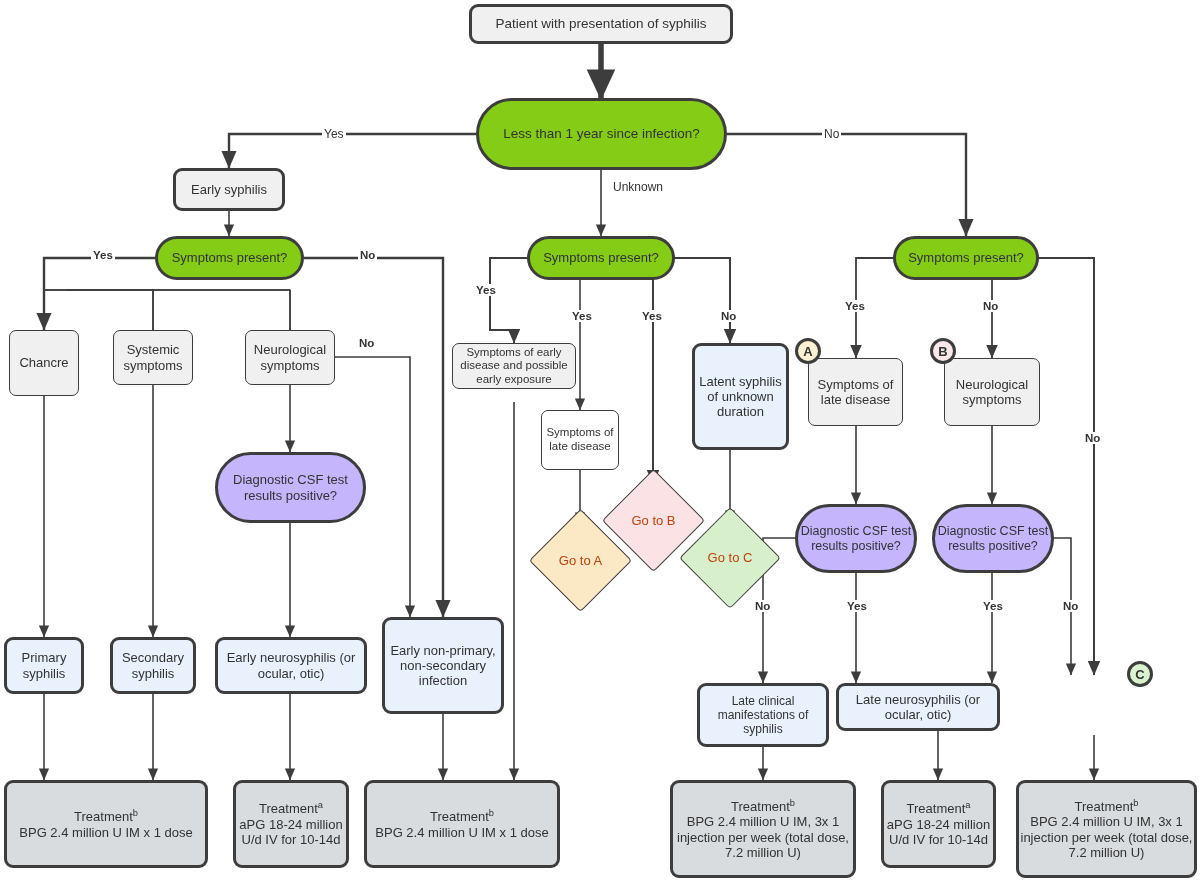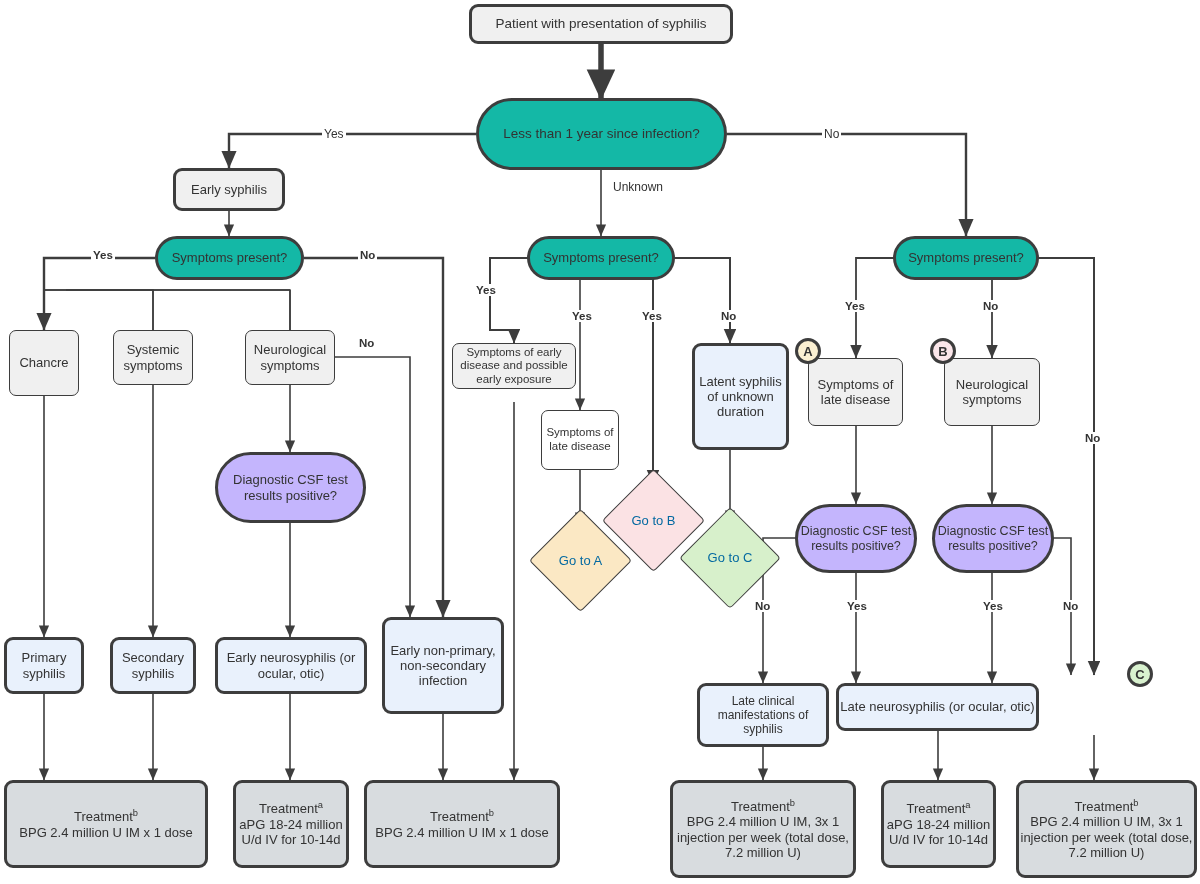--- a/index.html
+++ b/index.html
@@ -12,31 +12,31 @@
         font-size:13px;}
   
   .proc{background:#f0f0f0;border:1.4px solid #3d3d3d;border-radius:7px;}
   
   .proc-thick{background:#f0f0f0;border:3.6px solid #3d3d3d;border-radius:9px;}
   
   .outcome{background:#e9f1fc;border:3.8px solid #3d3d3d;border-radius:9px;}
   
   .treat{background:#d8dcdf;border:3.4px solid #3d3d3d;border-radius:9px;}
   
-  .stad{background:#14b8a6;border:3.2px solid #3d3d3d;border-radius:999px;}
+  .stad{background:#84cc16;border:3.2px solid #3d3d3d;border-radius:999px;}
   .stad-lav{background:#c4b5fd;border:3.2px solid #3d3d3d;border-radius:999px;}
   
   .plain{background:#ffffff;border:1.4px solid #3d3d3d;border-radius:7px;}
 
   .diamond{position:absolute;}
   .diamond .dshape{position:absolute;left:0;top:0;width:100%;height:100%;
         transform:rotate(45deg);border:1.5px solid #3d3d3d;border-radius:4px;box-sizing:border-box;}
   .diamond .dtext{position:absolute;left:0;top:0;width:100%;height:100%;
         display:flex;align-items:center;justify-content:center;text-align:left;
-        font-size:13px;color:#0369a1;line-height:1.2;}
+        font-size:13px;color:#c2410c;line-height:1.2;}
 
   .badge{position:absolute;width:26px;height:26px;border-radius:50%;
          border:3px solid #3d3d3d;box-sizing:border-box;display:flex;
          align-items:center;justify-content:center;font-size:13px;font-weight:bold;
          color:#333;z-index:5;}
 
   .elabel{position:absolute;font-size:11.5px;font-weight:bold;color:#333;
           background:#ffffff;padding:0 2px;white-space:nowrap;}
   .elabel.thin{font-weight:normal;font-size:12px;}
   sup{font-size:0.72em;vertical-align:super;}
@@ -178,21 +178,21 @@
     <div class="dshape" style="background:#d7f0cb;"></div>
     <div class="dtext">Go to C</div>
   </div>
 
   <div class="node outcome" style="left:4px;top:637px;width:80px;height:57px;">Primary syphilis</div>
   <div class="node outcome" style="left:110px;top:637px;width:86px;height:57px;">Secondary syphilis</div>
   <div class="node outcome" style="left:215px;top:637px;width:152px;height:57px;">Early neurosyphilis (or ocular, otic)</div>
   <div class="node outcome" style="left:382px;top:617px;width:122px;height:97px;">Early non-primary, non-secondary infection</div>
 
   <div class="node outcome" style="left:697px;top:683px;width:132px;height:64px;font-size:12px;">Late clinical manifestations of syphilis</div>
-  <div class="node outcome" style="left:836px;top:683px;width:203px;height:48px;font-size:13px;">Late neurosyphilis (or ocular, otic)</div>
+  <div class="node outcome" style="left:836px;top:683px;width:164px;height:48px;font-size:13px;">Late neurosyphilis (or ocular, otic)</div>
 
   <div class="node treat" style="left:4px;top:780px;width:204px;height:88px;flex-direction:column;">
     <div>
       <span>Treatment</span><sup>b</sup>
     </div>
     <div>BPG 2.4 million U IM x 1 dose</div>
   </div>
 
   <div class="node treat" style="left:233px;top:780px;width:116px;height:88px;flex-direction:column;">
     <div>

